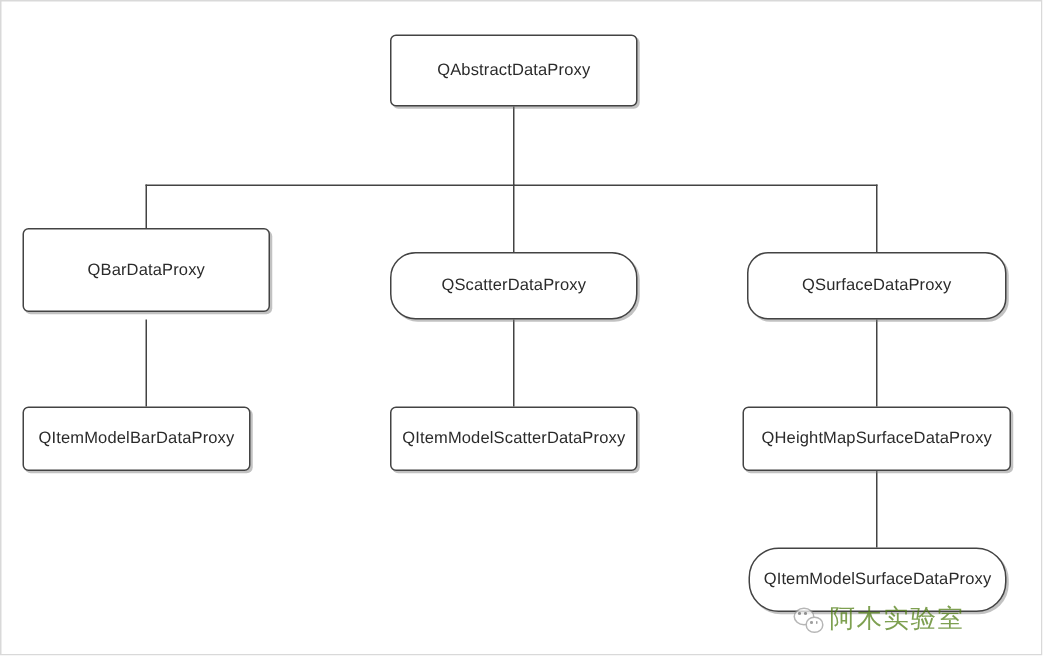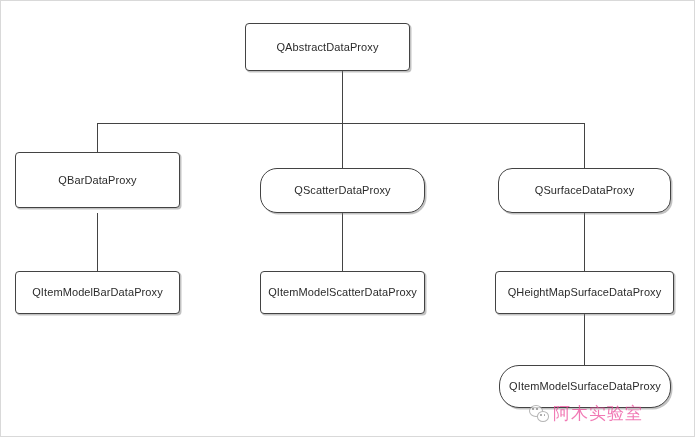--- a/index.html
+++ b/index.html
@@ -53,21 +53,21 @@
     top: 404px;
     display: flex;
     align-items: center;
     gap: 5px;
     z-index: 6;
     opacity: 0.72;
     pointer-events: none;
   }
   #watermark .wm-text {
     font-size: 17px;
-    color: #ec4899;
+    color: #4d7c0f;
     font-family: "DejaVu Sans", sans-serif;
     letter-spacing: 1px;
     line-height: 1;
   }
   .wechat-icon {
     width: 19px;
     height: 17px;
     position: relative;
     flex: 0 0 auto;
   }
@@ -109,37 +109,37 @@
   <div class="edge edge-v" style="left:583px; top:122px; height:45px;"></div>
 
   <div class="edge edge-v" style="left:96px; top:212px; height:58px;"></div>
 
   <div class="edge edge-v" style="left:341px; top:212px; height:58px;"></div>
 
   <div class="edge edge-v" style="left:583px; top:212px; height:58px;"></div>
 
   <div class="edge edge-v" style="left:583px; top:313px; height:51px;"></div>
 
-  <div class="node" style="left:244px; top:22px; width:165px; height:48px;">
+  <div class="node" style="left:259px; top:22px; width:165px; height:48px;">
     <span class="node-label">QAbstractDataProxy</span>
   </div>
 
   <div class="node" style="left:14px; top:151px; width:165px; height:56px;">
     <span class="node-label">QBarDataProxy</span>
   </div>
 
   <div class="node" style="left:259px; top:167px; width:165px; height:45px;border-radius:17px;">
     <span class="node-label">QScatterDataProxy</span>
   </div>
 
   <div class="node" style="left:497px; top:167px; width:173px; height:45px;border-radius:14px;">
     <span class="node-label">QSurfaceDataProxy</span>
   </div>
 
-  <div class="node" style="left:14px; top:270px; width:165px; height:43px;">
+  <div class="node" style="left:14px; top:270px; width:152px; height:43px;">
     <span class="node-label">QItemModelBarDataProxy</span>
   </div>
 
   <div class="node" style="left:494px; top:270px; width:179px; height:43px;">
     <span class="node-label">QHeightMapSurfaceDataProxy</span>
   </div>
 
   <div class="node" style="left:259px; top:270px; width:165px; height:43px;">
     <span class="node-label">QItemModelScatterDataProxy</span>
   </div>

